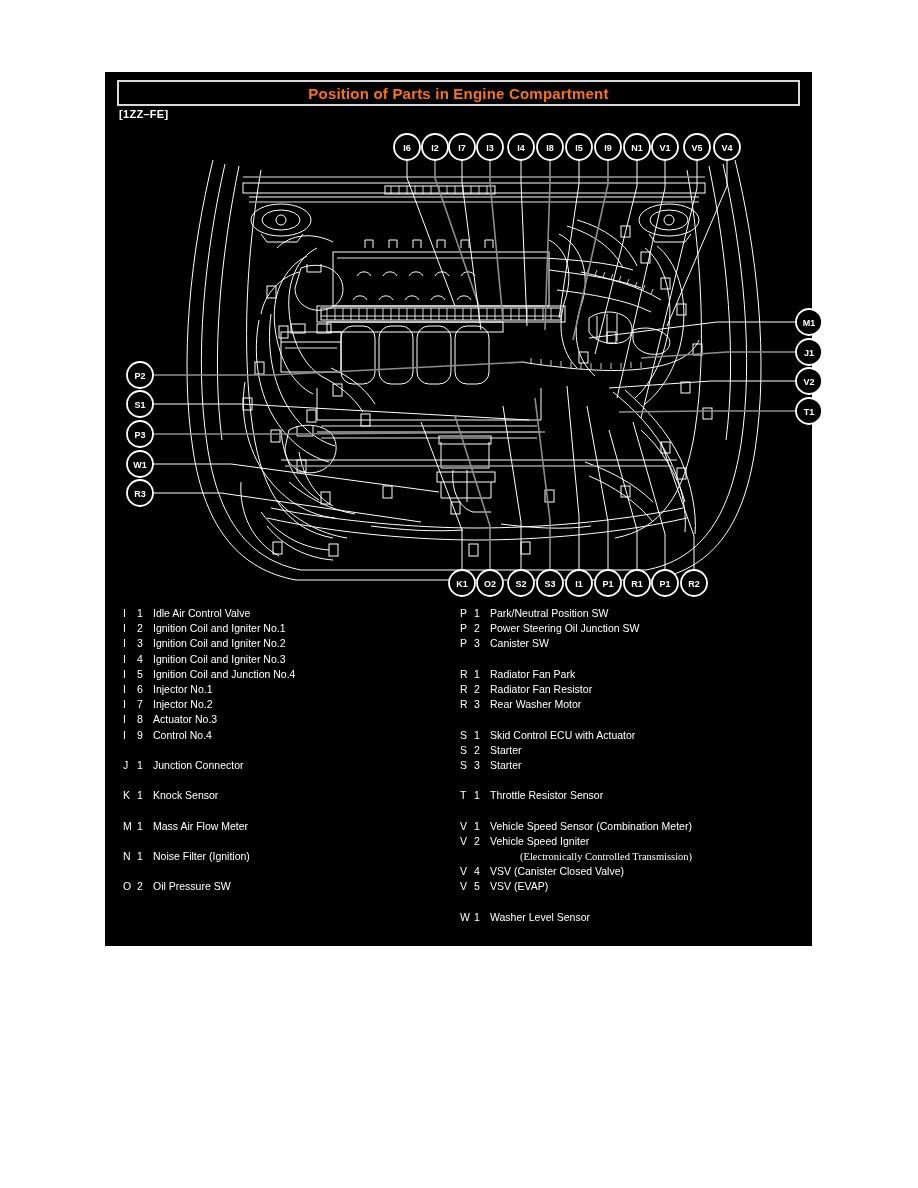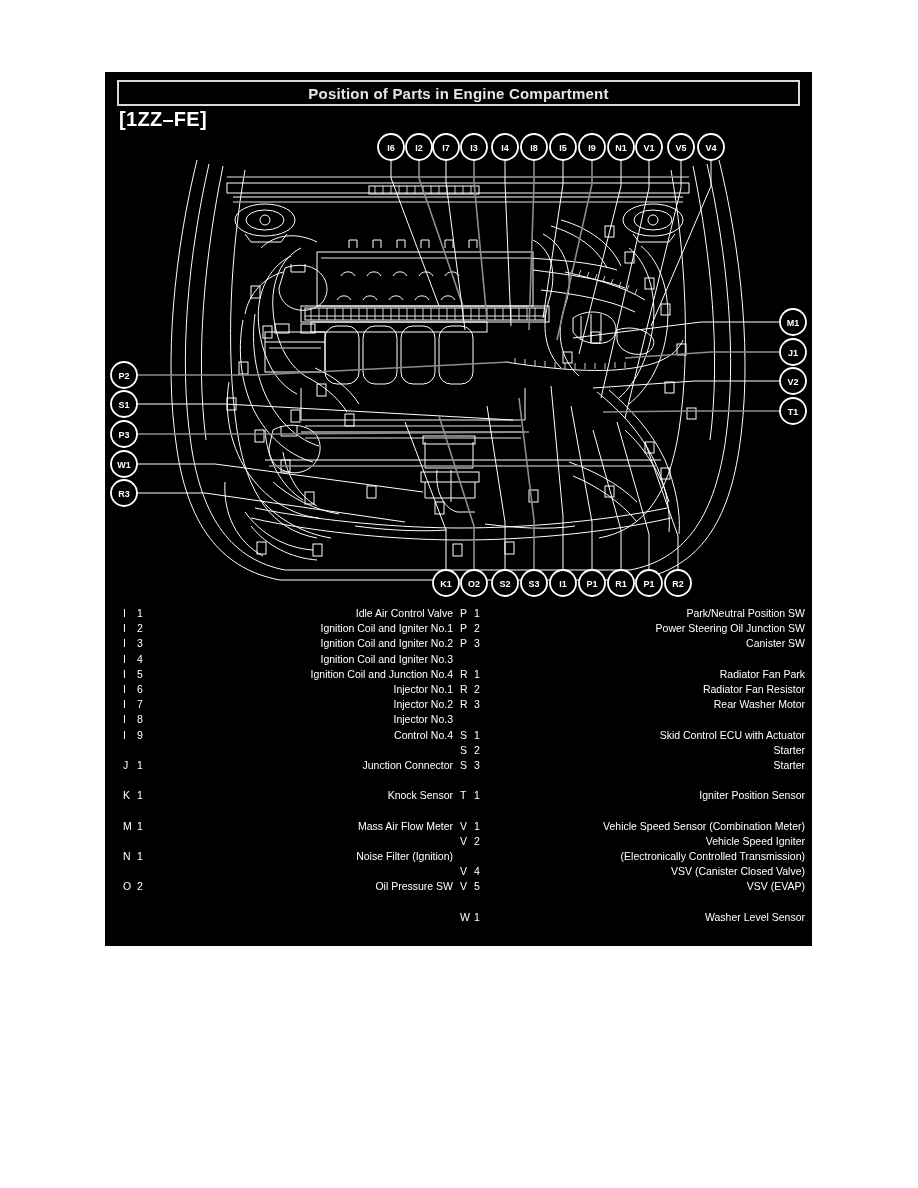--- a/index.html
+++ b/index.html
@@ -24,38 +24,38 @@
   
   #title-bar {
     position: absolute;
     left: 12px; top: 8px;
     width: 683px; height: 26px;
     border: 2px solid #d8d8d8;
     background: #000000;
     display: flex; align-items: center; justify-content: center;
   }
   #title-text {
-    color: #e5e5e5;
+    color: #f97316;
     font-size: 15px;
     font-weight: bold;
     letter-spacing: 0.2px;
     white-space: nowrap;
   }
   #engine-code {
     position: absolute;
     left: 14px; top: 36px;
     color: #ffffff;
-    font-size: 20px;
+    font-size: 11px;
     font-weight: bold;
     letter-spacing: 0.3px;
   }
   
   #diagram {
     position: absolute;
-    left: 0; top: 58px;
+    left: 16px; top: 58px;
     width: 628px; height: 470px;
   }
   #diagram svg { display: block; }
 
   
   #legend {
     position: absolute;
     left: 0; top: 534px;
     width: 707px; height: 340px;
     color: #ffffff;
@@ -77,22 +77,22 @@
   .leg-letter {
     width: 14px;
     flex: 0 0 14px;
     text-align: left;
   }
   .leg-num {
     width: 16px;
     flex: 0 0 16px;
     text-align: left;
   }
-  .leg-label { flex: 1 1 auto; text-align: right; }
-  .leg-label.indent { padding-left: 30px; }
+  .leg-label { flex: 1 1 auto; }
+  .leg-label.indent { padding-left: 30px; font-family: Liberation Serif, serif; }
 </style>
 </head>
 <body>
 
 <div id="page">
   <div id="sheet">
 
     <div id="title-bar">
       <span id="title-text">Position of Parts in Engine Compartment</span>
     </div>
@@ -543,21 +543,21 @@
             <span class="leg-label">Injector No.1</span>
           </div>
           <div class="leg-row">
             <span class="leg-letter">I</span>
             <span class="leg-num">7</span>
             <span class="leg-label">Injector No.2</span>
           </div>
           <div class="leg-row">
             <span class="leg-letter">I</span>
             <span class="leg-num">8</span>
-            <span class="leg-label">Injector No.3</span>
+            <span class="leg-label">Actuator No.3</span>
           </div>
           <div class="leg-row">
             <span class="leg-letter">I</span>
             <span class="leg-num">9</span>
             <span class="leg-label">Control No.4</span>
           </div>
           <div class="leg-row gap">
             <span class="leg-letter"></span>
             <span class="leg-num"></span>
             <span class="leg-label"></span>
@@ -665,21 +665,21 @@
             <span class="leg-label">Starter</span>
           </div>
           <div class="leg-row gap">
             <span class="leg-letter"></span>
             <span class="leg-num"></span>
             <span class="leg-label"></span>
           </div>
           <div class="leg-row">
             <span class="leg-letter">T</span>
             <span class="leg-num">1</span>
-            <span class="leg-label">Igniter Position Sensor</span>
+            <span class="leg-label">Throttle Resistor Sensor</span>
           </div>
           <div class="leg-row gap">
             <span class="leg-letter"></span>
             <span class="leg-num"></span>
             <span class="leg-label"></span>
           </div>
           <div class="leg-row">
             <span class="leg-letter">V</span>
             <span class="leg-num">1</span>
             <span class="leg-label">Vehicle Speed Sensor (Combination Meter)</span>

